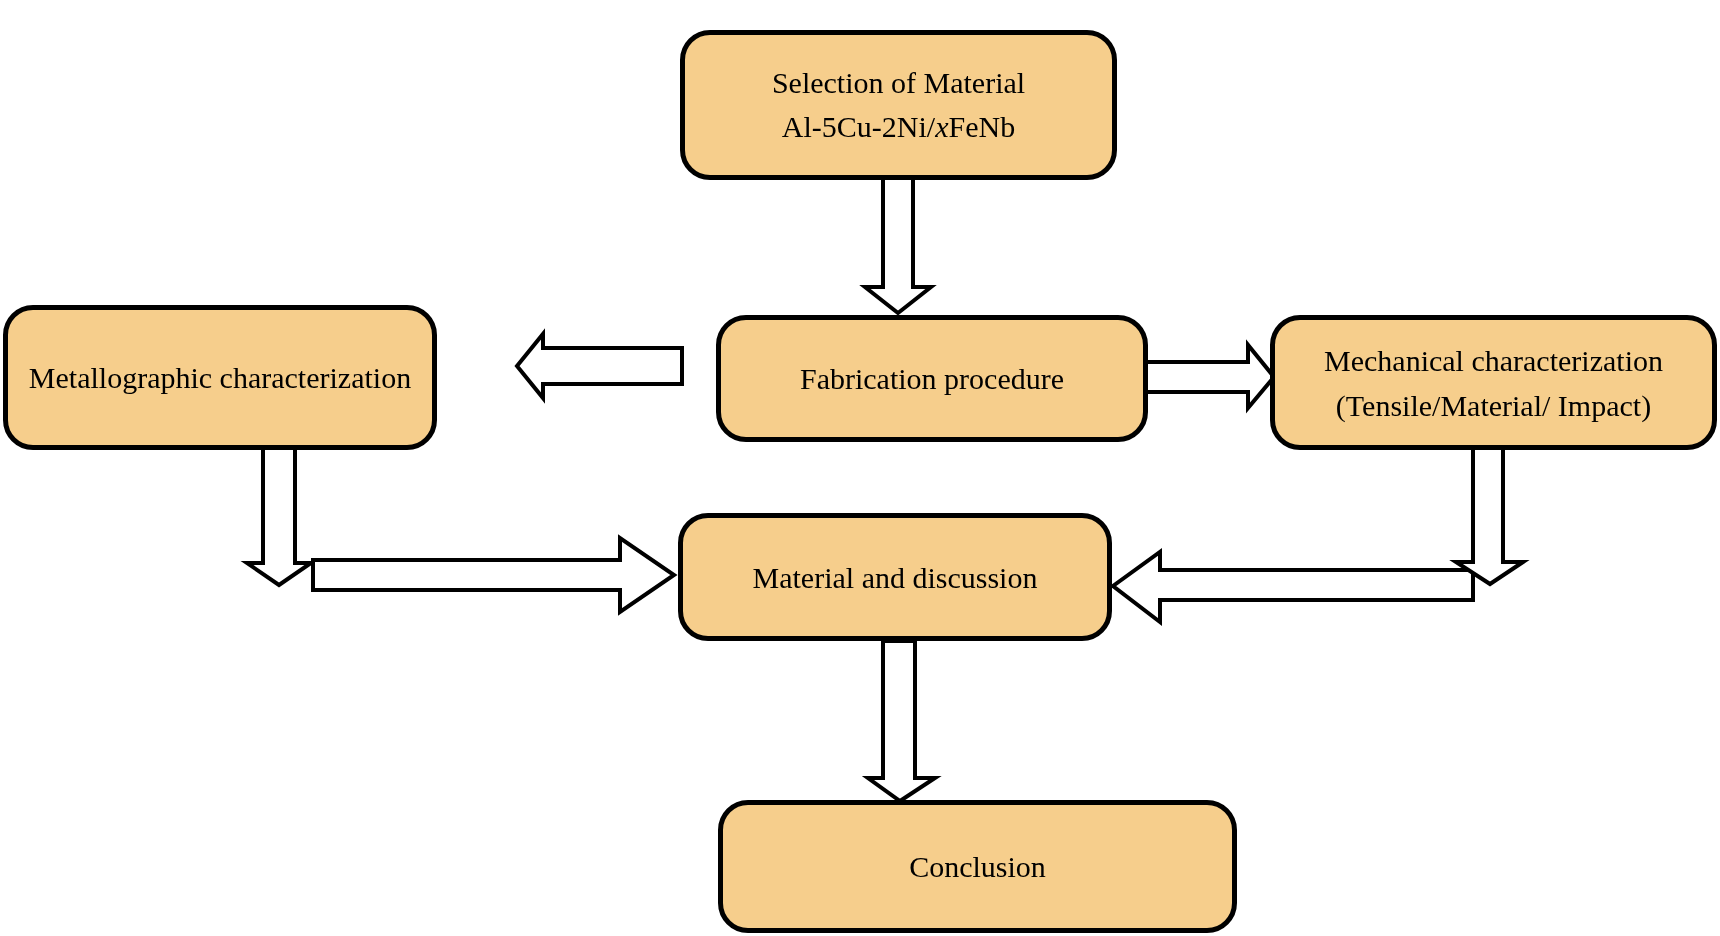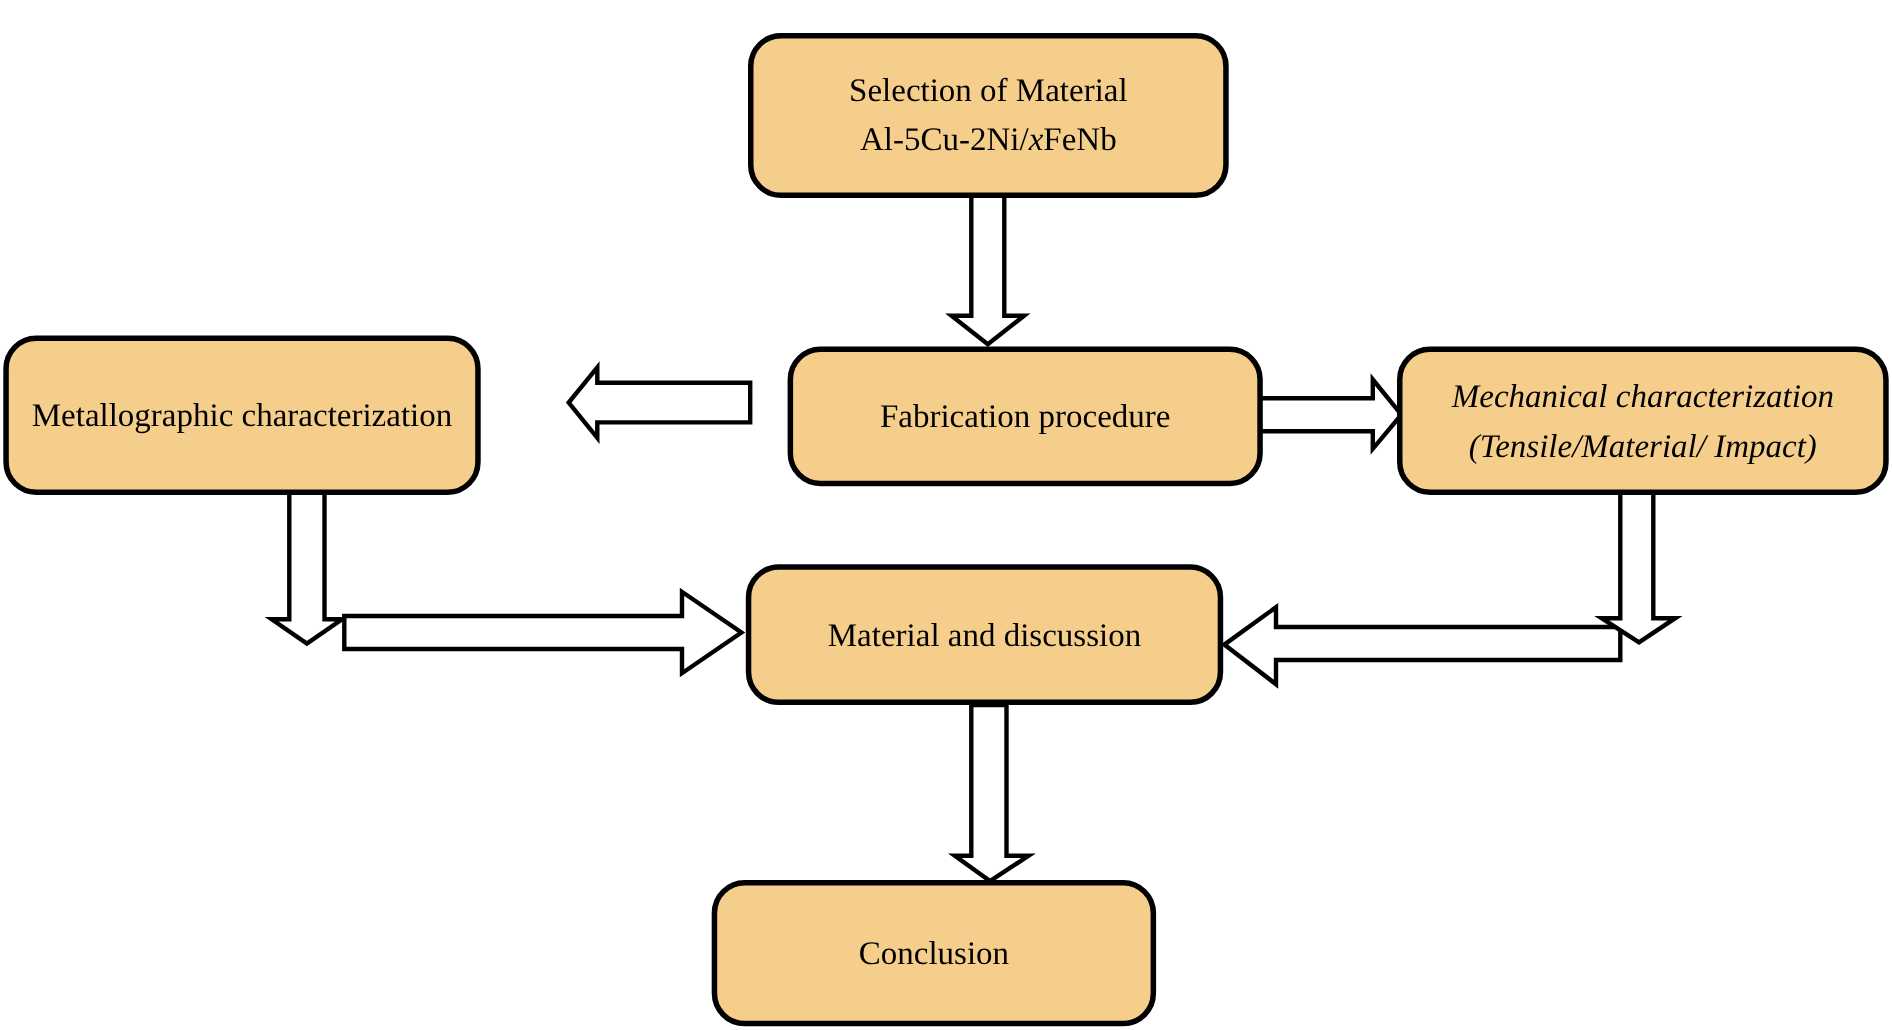--- a/index.html
+++ b/index.html
@@ -39,23 +39,23 @@
     justify-content:center;align-items:center;
     text-align:center;
     font-size:30px;
     line-height:45px;
     padding:4px 10px;
   }
   .node i{font-style:italic;}
   #node-selection      {left:680px; top:2px;   width:437px; height:150px; line-height:44px;margin-top:28px;}
   #node-metallographic {left:3px;   top:305px; width:434px; height:145px;}
   #node-fabrication    {left:680px; top:315px; width:432px; height:127px;margin-left:36px;}
-  #node-mechanical     {left:1270px;top:315px; width:447px; height:135px;font-style:italic;}
+  #node-mechanical     {left:1270px;top:315px; width:447px; height:135px;}
   #node-results        {left:678px; top:513px; width:434px; height:128px;}
-  #node-conclusion     {left:647px; top:800px; width:404px; height:133px;}
+  #node-conclusion     {left:718px; top:800px; width:519px; height:133px;}
 </style>
 </head>
 <body>
 
 <div class="canvas">
 
   <svg class="arrow-layer" viewBox="0 0 1720 936" aria-hidden="true">
 
     <polygon class="arrow" points="883,150 913,150 913,287 931,287 898,313 865,287 883,287"></polygon>
 

